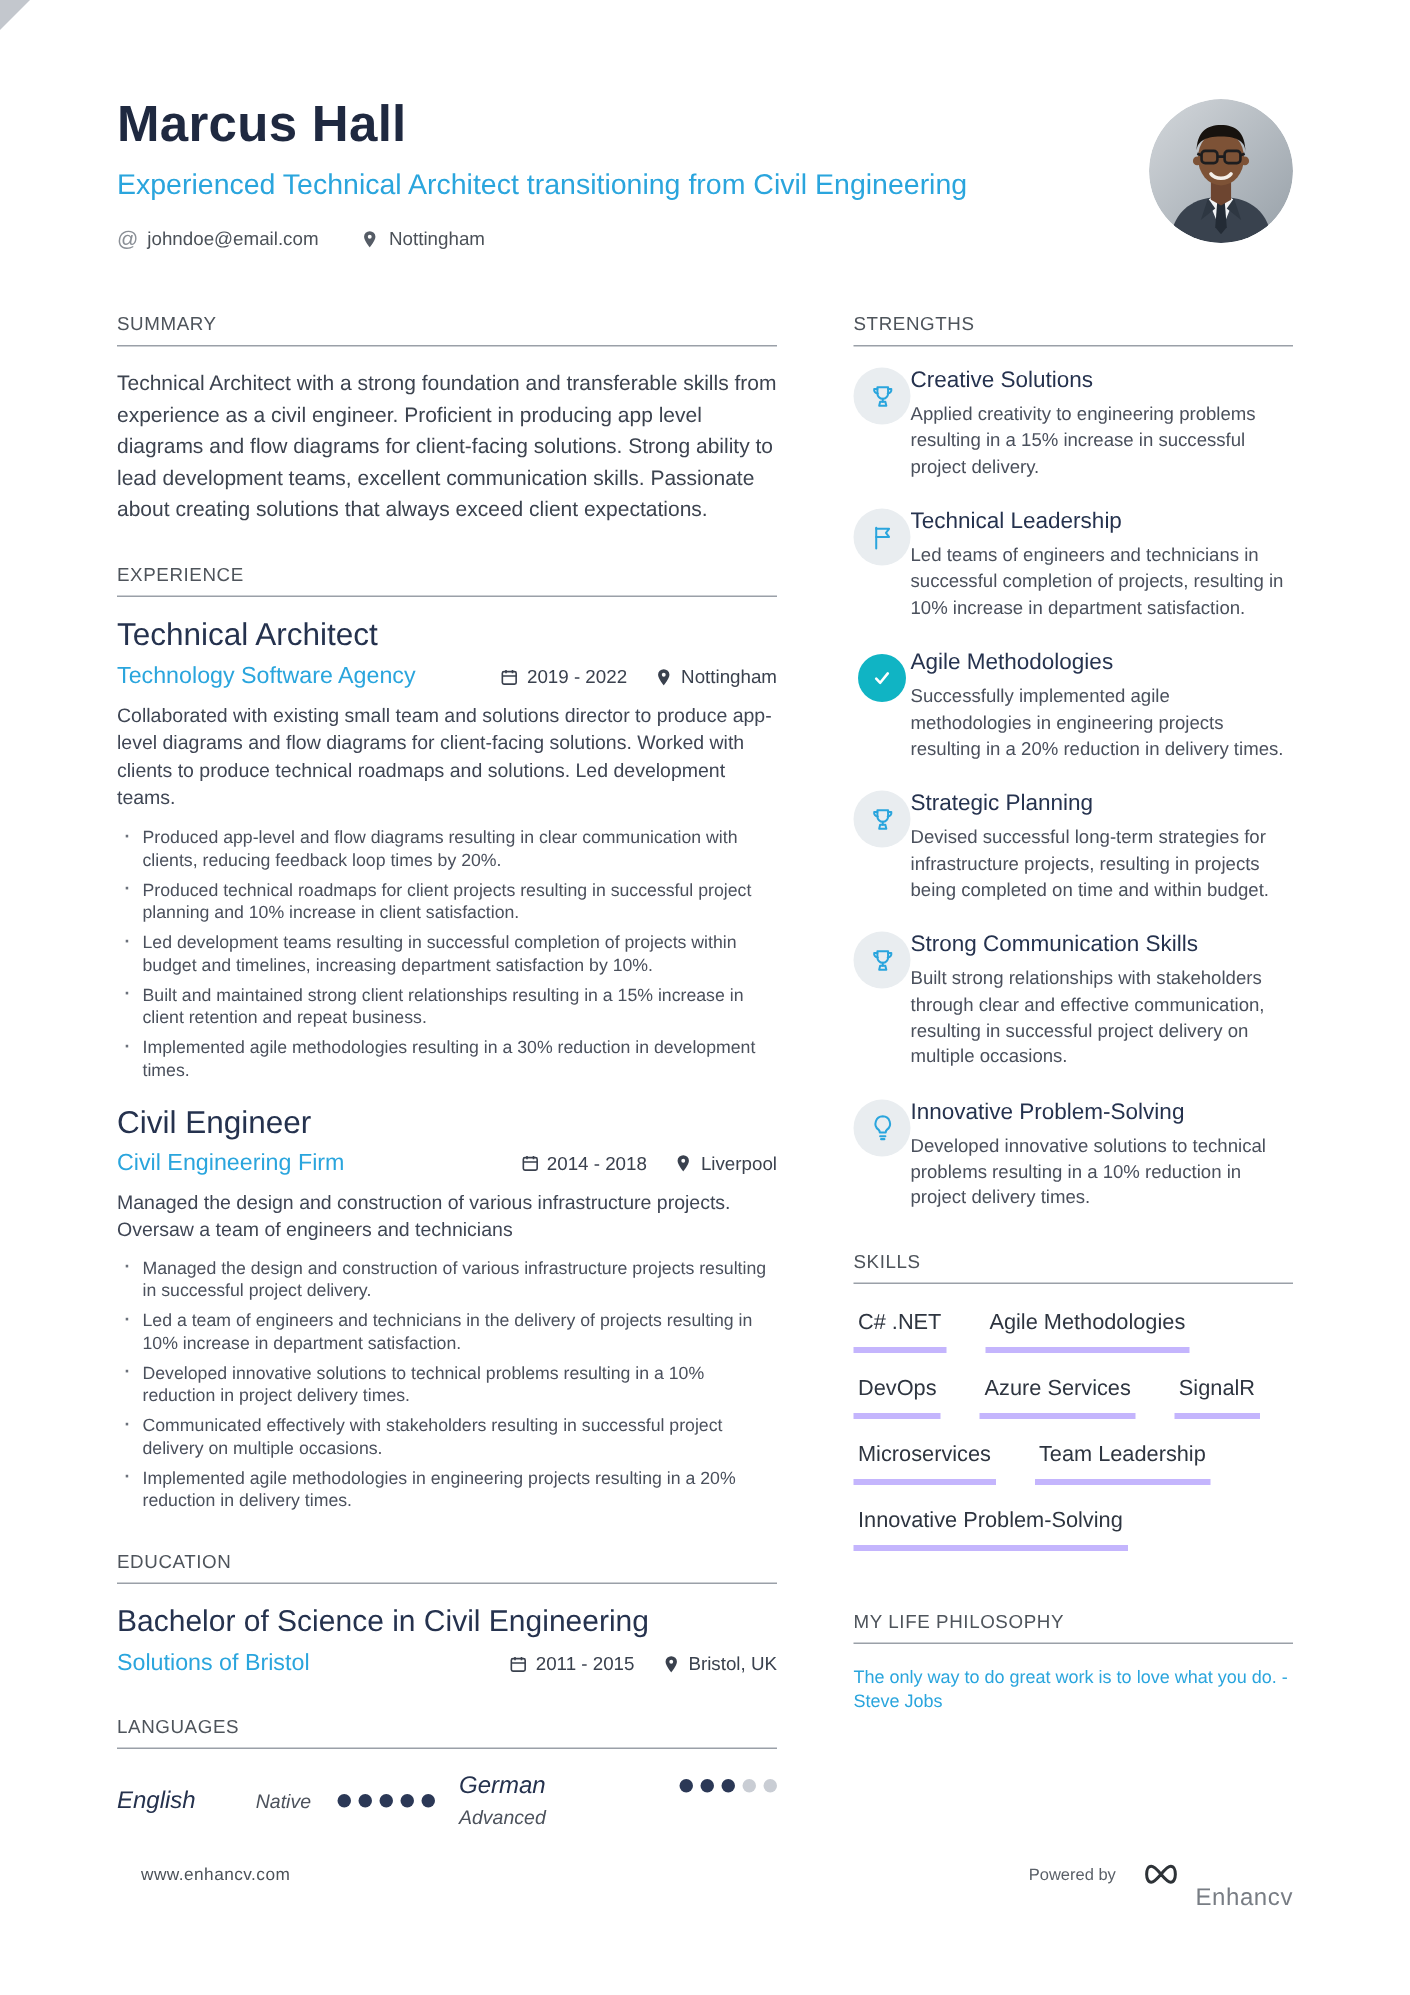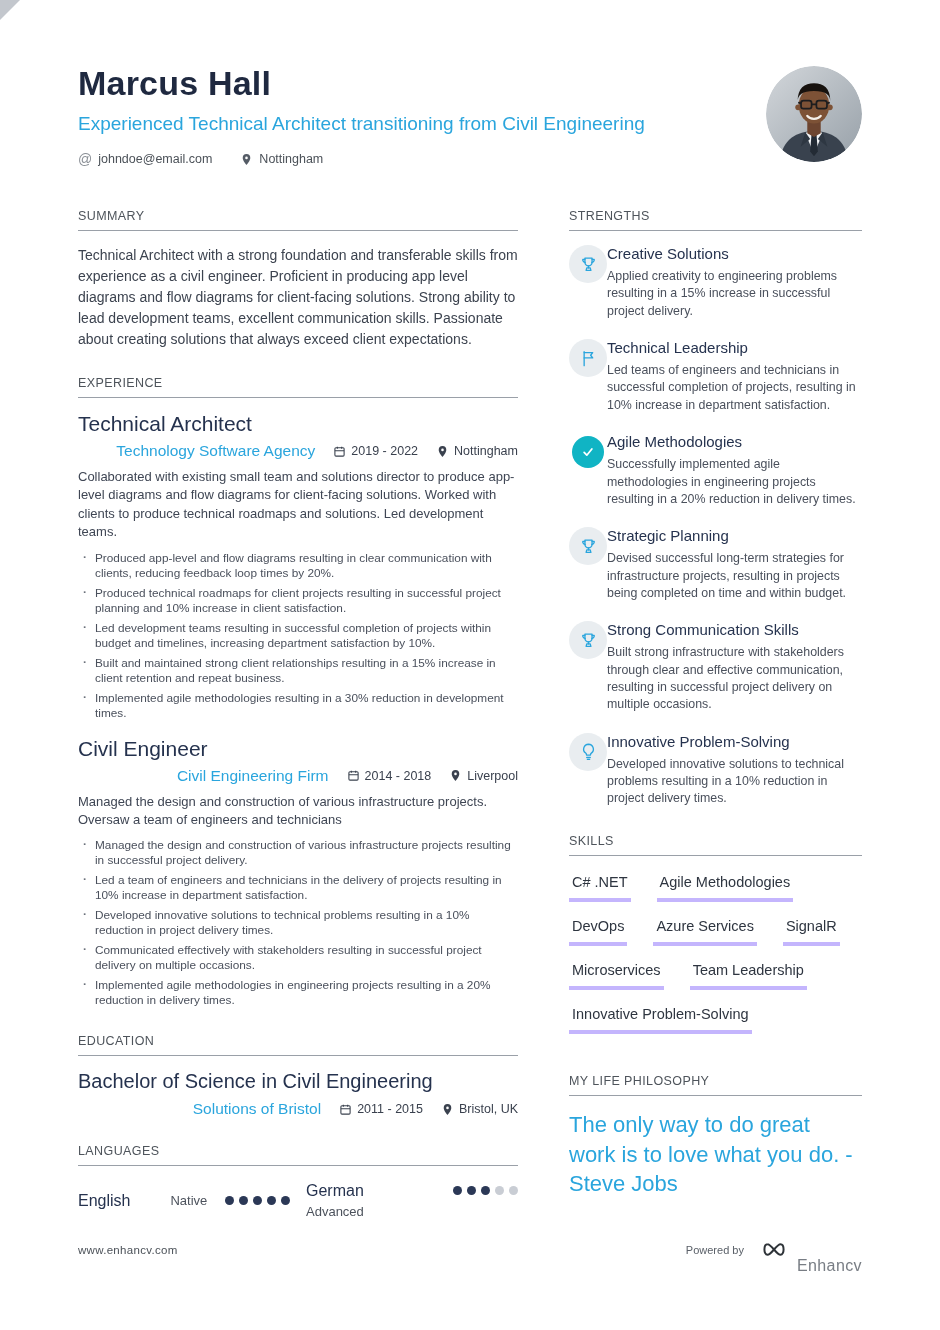--- a/index.html
+++ b/index.html
@@ -38,33 +38,33 @@
   .section{margin-bottom:26px;}
   .section-label{font-size:12.5px;color:#4e545b;letter-spacing:.4px;padding-bottom:7px;
     border-bottom:1px solid #9aa0a8;margin-bottom:14px;}
 
   .summary-text{font-size:14px;color:#3c434f;line-height:1.5;}
 
   
   .job{margin-bottom:16px;}
   .job-title{font-size:21px;color:var(--navy);font-weight:500;margin-bottom:6px;}
   .job-meta{display:flex;align-items:center;font-size:12.5px;color:#3e434c;margin-bottom:8px;}
-  .company{color:var(--accent);font-size:15.5px;flex:1;min-width:0;text-align:right;}
+  .company{color:var(--accent);font-size:15.5px;flex:1;min-width:0;}
   .meta-item{display:flex;align-items:center;gap:5px;margin-left:18px;white-space:nowrap;color:#3a414e;}
   .meta-item .icon-sm{color:#3a414e;}
   .job-desc{font-size:13px;color:#3f4654;line-height:1.42;margin-bottom:9px;}
   .bullets{list-style:none;}
   .bullets li{position:relative;padding-left:17px;font-size:11.8px;color:#4a505c;line-height:1.27;margin-bottom:5px;}
   .bullets li::before{content:"\00B7";position:absolute;left:5px;top:-1px;color:#6a707a;font-weight:bold;}
 
   
   .degree{font-size:20px;color:var(--navy);font-weight:500;margin-bottom:7px;}
 
   
-  .langs{display:flex;gap:16px;padding-top:2px;}
+  .langs{display:flex;gap:16px;padding-top:2px;font-style:italic;}
   .lang{flex:1;display:flex;}
   .lang-inline{align-items:center;}
   .lang-name{font-size:16px;color:var(--navy);}
   .lang-inline .lang-level{margin-left:40px;}
   .lang-level{font-size:13px;color:#4c525c;}
   .dots{display:flex;gap:5px;margin-left:auto;}
   .dot{width:9px;height:9px;border-radius:50%;background:#c9cdd4;}
   .dot.filled{background:#2b3856;}
   .lang-stacked{align-items:flex-start;}
   .lang-stacked .lang-text{display:flex;flex-direction:column;gap:4px;}
@@ -79,24 +79,24 @@
   .strength-icon.teal svg{width:16px;height:16px;}
   .strength-title{font-size:15px;color:var(--navy);font-weight:500;margin-bottom:6px;}
   .strength-text{font-size:12.4px;color:#4a505c;line-height:1.4;}
 
   
   .skills-list{display:flex;flex-wrap:wrap;gap:16px 26px;padding-top:4px;}
   .skill-chip{font-size:14.5px;color:#2e3540;padding:0 3px 8px 3px;border-bottom:4px solid #c4b5fd;}
 
   
   .philosophy-section{margin-top:40px;}
-  .philosophy-quote{font-size:22px;color:var(--accent);line-height:1.35;}
-
-  
-  .footer{position:absolute;left:78px;right:78px;bottom:55px;display:flex;align-items:center;justify-content:space-between;}
+  .philosophy-quote{font-size:12px;color:var(--accent);line-height:1.35;}
+
+  
+  .footer{position:absolute;left:94px;right:78px;bottom:55px;display:flex;align-items:center;justify-content:space-between;}
   .footer-site{font-size:11.5px;color:#4b5158;letter-spacing:.3px;}
   .footer-right{display:flex;align-items:center;gap:16px;}
   .powered-by{font-size:11px;color:#5a6068;}
   .brand{display:flex;align-items:center;gap:9px;}
   .brand svg{display:block;color:#2e3338;}
   .brand-name{font-size:16px;color:#787d84;letter-spacing:.4px;margin-top:33px;}
 </style>
 </head>
 <body>
 
@@ -372,21 +372,21 @@
                   <path d="M7.5 4h9v5.2a4.5 4.5 0 0 1-9 0Z"></path>
                   <path d="M7.5 5.5H4.8a3.2 3.2 0 0 0 3 3.8"></path>
                   <path d="M16.5 5.5h2.7a3.2 3.2 0 0 1-3 3.8"></path>
                   <path d="M12 13.7v2.6"></path>
                   <path d="M9 19.5h6l-.8-3.2h-4.4Z"></path>
                 </g>
               </svg>
           </div>
           <div>
             <div class="strength-title">Strong Communication Skills</div>
-            <div class="strength-text">Built strong infrastructure with stakeholders through clear and effective communication, resulting in successful project delivery on multiple occasions.</div>
+            <div class="strength-text">Built strong relationships with stakeholders through clear and effective communication, resulting in successful project delivery on multiple occasions.</div>
           </div>
         </div>
 
         <div class="strength">
           <div class="strength-icon">
             <svg viewBox="0 0 24 24">
                 <g fill="none" stroke="currentColor" stroke-width="1.7" stroke-linecap="round" stroke-linejoin="round">
                   <path d="M12 2.8a6.2 6.2 0 0 1 3.6 11.2c-.8.6-1.1 1.5-1.1 2.5h-5c0-1-.3-1.9-1.1-2.5A6.2 6.2 0 0 1 12 2.8Z"></path>
                   <path d="M9.8 19.6h4.4"></path>
                   <path d="M10.6 22h2.8"></path>

